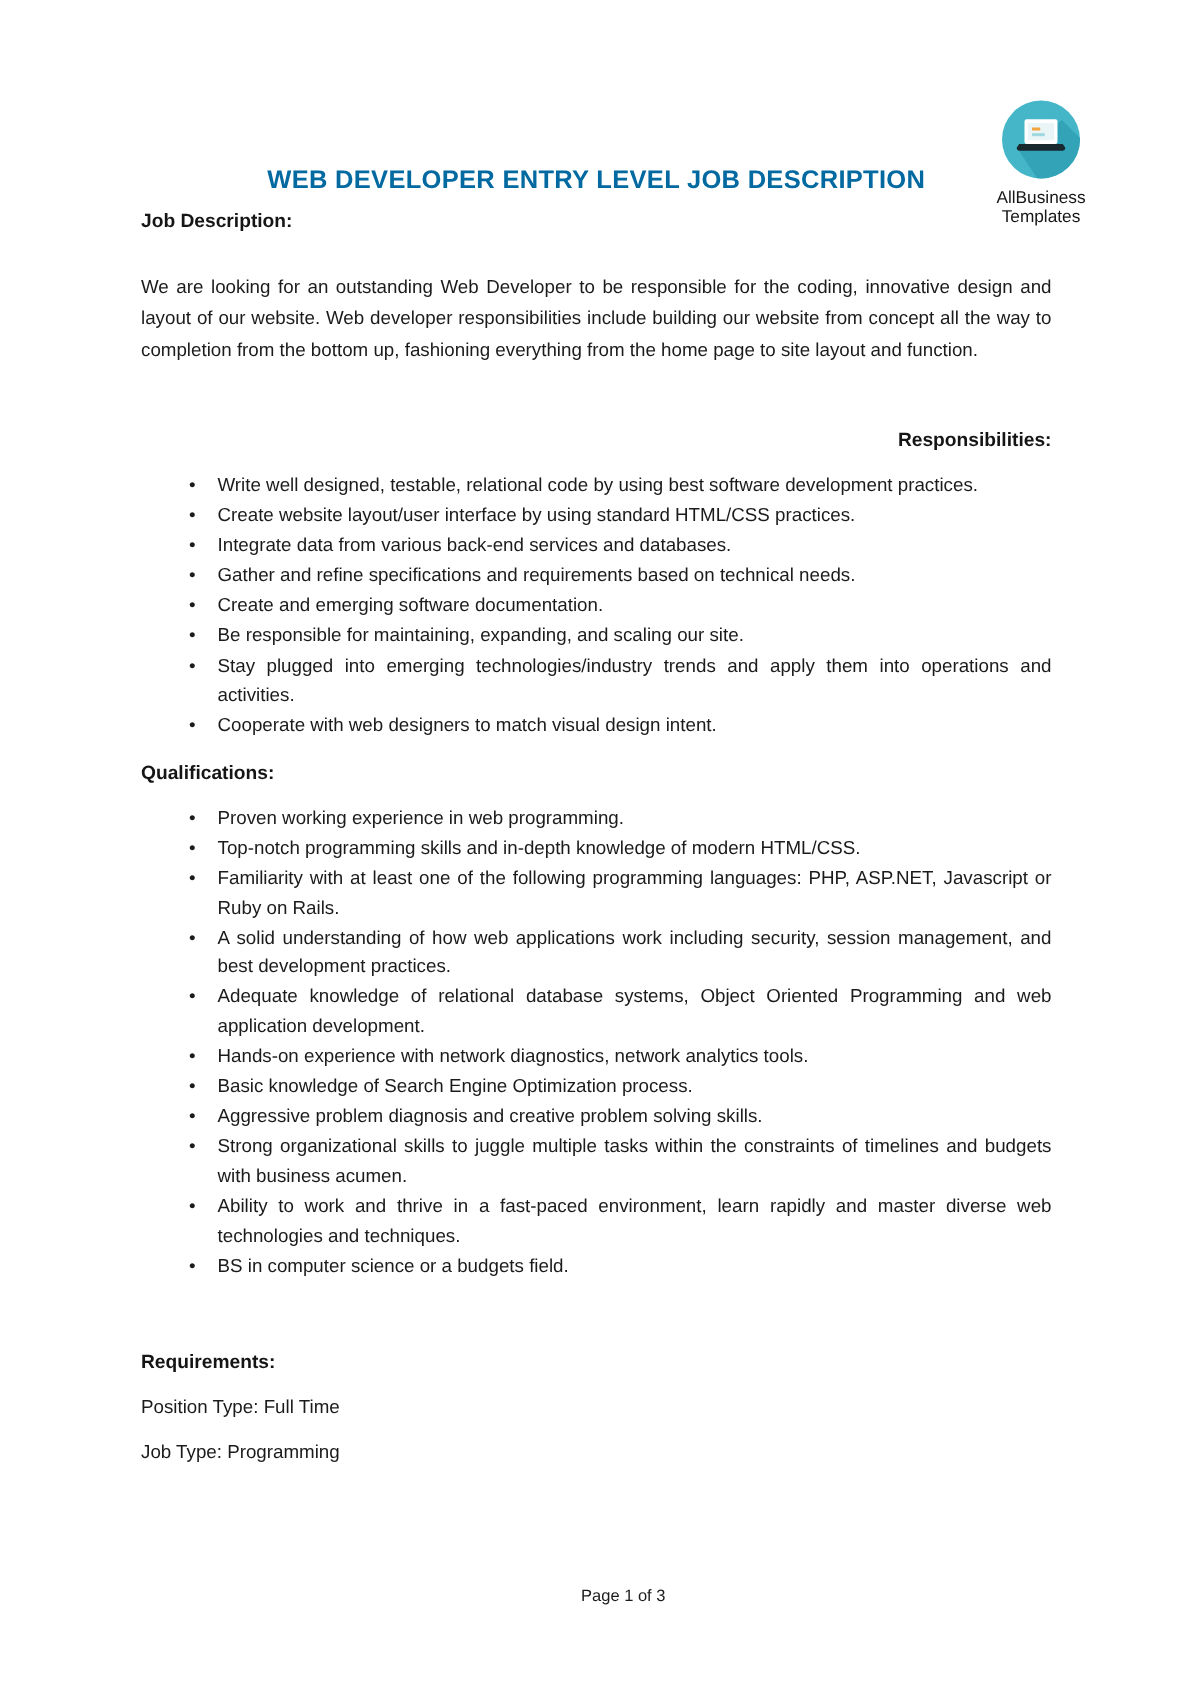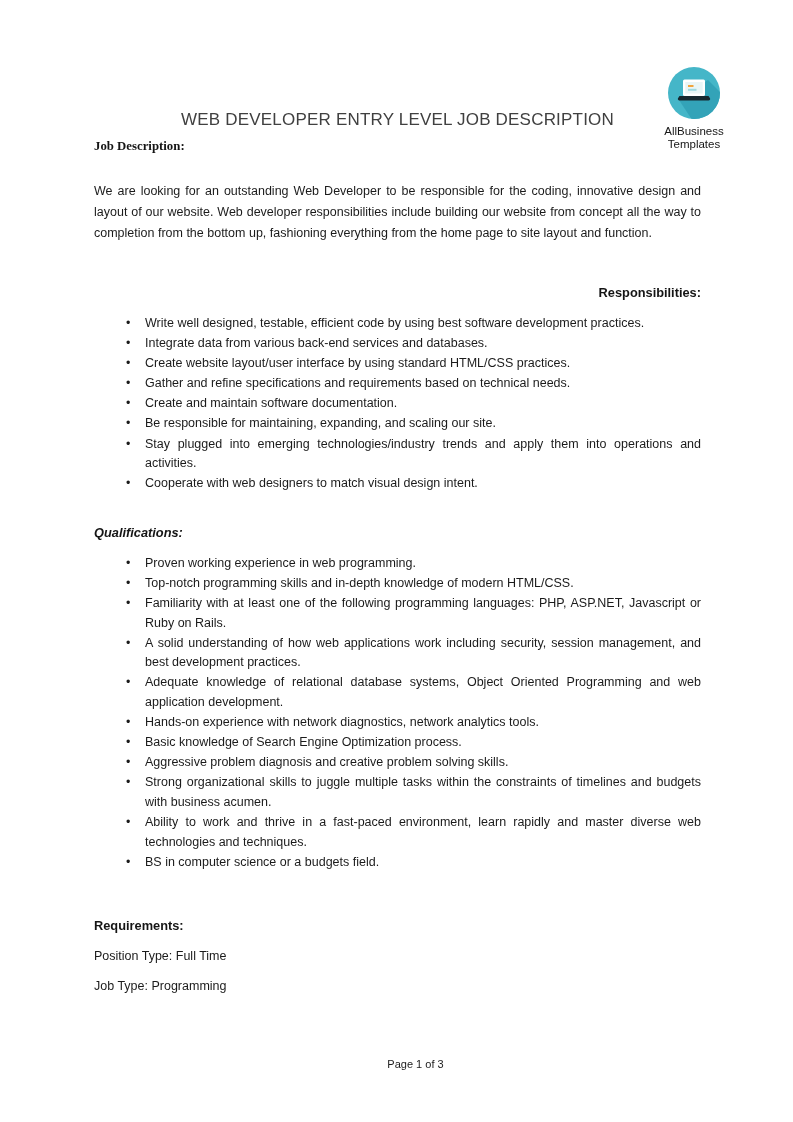--- a/index.html
+++ b/index.html
@@ -15,35 +15,35 @@
   }
   .content {
     position: absolute;
     left: 94px;
     top: 110px;
     width: 607px;
   }
   .doc-title {
     margin: 0;
     font-size: 17px;
-    font-weight: 400;
+    font-weight: 700;
     text-align: center;
     letter-spacing: 0.2px;
-    color: #404040;
+    color: #0369a1;
     white-space: nowrap;
   }
   .section-heading {
     margin: 0;
     font-size: 12.8px;
     font-weight: 700;
     color: #151515;
   }
-  .h-jobdesc       { margin-top: 9px; font-family: Liberation Serif, serif; }
+  .h-jobdesc       { margin-top: 9px; }
   .h-resp          { margin-top: 41px; text-align: right; }
-  .h-qual          { margin-top: 31px; font-style: italic; }
+  .h-qual          { margin-top: 13px; }
   .h-req           { margin-top: 46px; }
   .body-par {
     margin: 27px 0 0 0;
     font-size: 12.5px;
     line-height: 21px;
     text-align: justify;
   }
   ul.bullets {
     list-style: none;
     margin: 14px 0 0 25px;
@@ -124,25 +124,25 @@
 
     <h1 class="doc-title">WEB DEVELOPER ENTRY LEVEL JOB DESCRIPTION</h1>
 
     <h2 class="section-heading h-jobdesc">Job Description:</h2>
 
     <p class="body-par">We are looking for an outstanding Web Developer to be responsible for the coding, innovative design and layout of our website. Web developer responsibilities include building our website from concept all the way to completion from the bottom up, fashioning everything from the home page to site layout and function.</p>
 
     <h2 class="section-heading h-resp">Responsibilities:</h2>
 
     <ul class="bullets">
-        <li><span>Write well designed, testable, efficient code by using best software development practices.</span></li>
+        <li><span>Write well designed, testable, relational code by using best software development practices.</span></li>
+        <li><span>Create website layout/user interface by using standard HTML/CSS practices.</span></li>
         <li><span>Integrate data from various back-end services and databases.</span></li>
-        <li><span>Create website layout/user interface by using standard HTML/CSS practices.</span></li>
         <li><span>Gather and refine specifications and requirements based on technical needs.</span></li>
-        <li><span>Create and maintain software documentation.</span></li>
+        <li><span>Create and emerging software documentation.</span></li>
         <li><span>Be responsible for maintaining, expanding, and scaling our site.</span></li>
         <li><span>Stay plugged into emerging technologies/industry trends and apply them into operations and activities.</span></li>
         <li><span>Cooperate with web designers to match visual design intent.</span></li>
       </ul>
 
     <h2 class="section-heading h-qual">Qualifications:</h2>
 
     <ul class="bullets">
         <li><span>Proven working experience in web programming.</span></li>
         <li><span>Top-notch programming skills and in-depth knowledge of modern HTML/CSS.</span></li>

